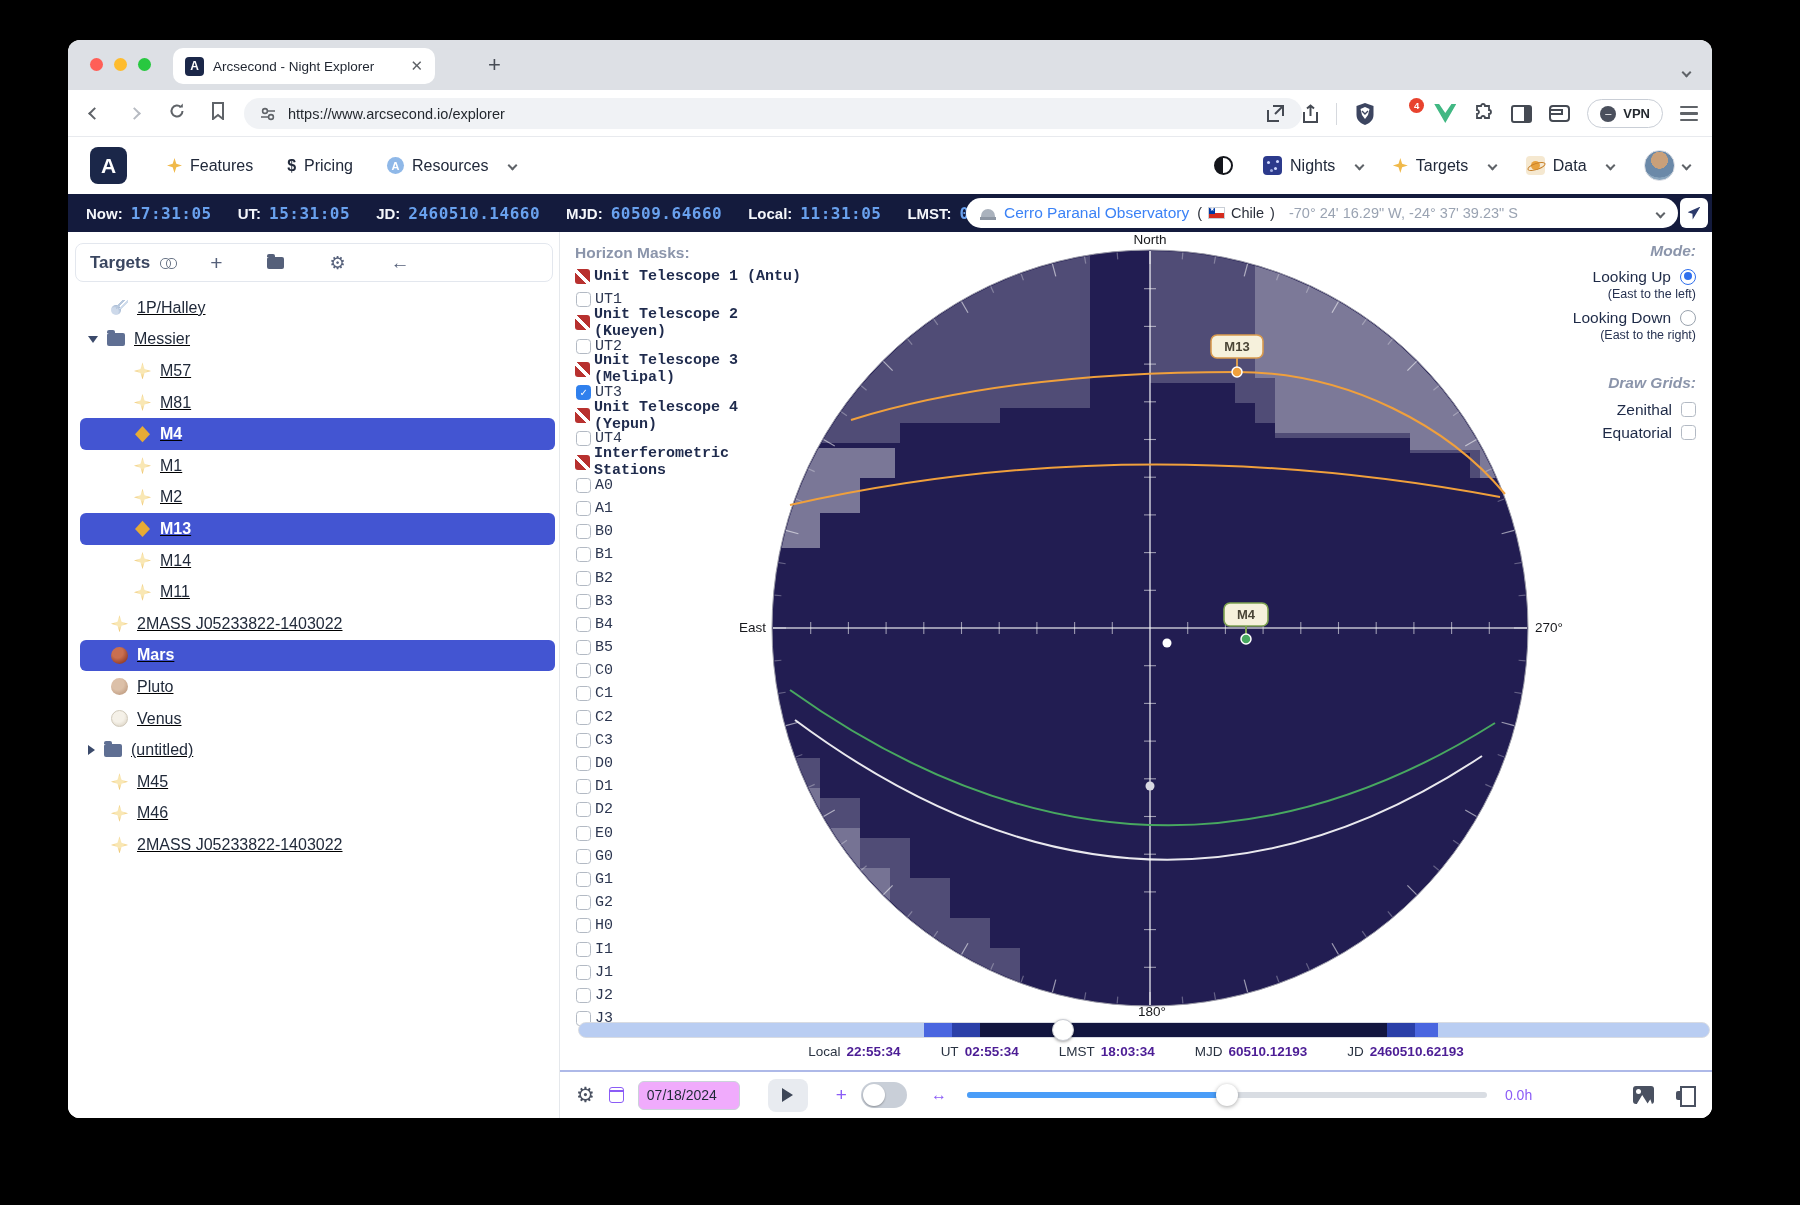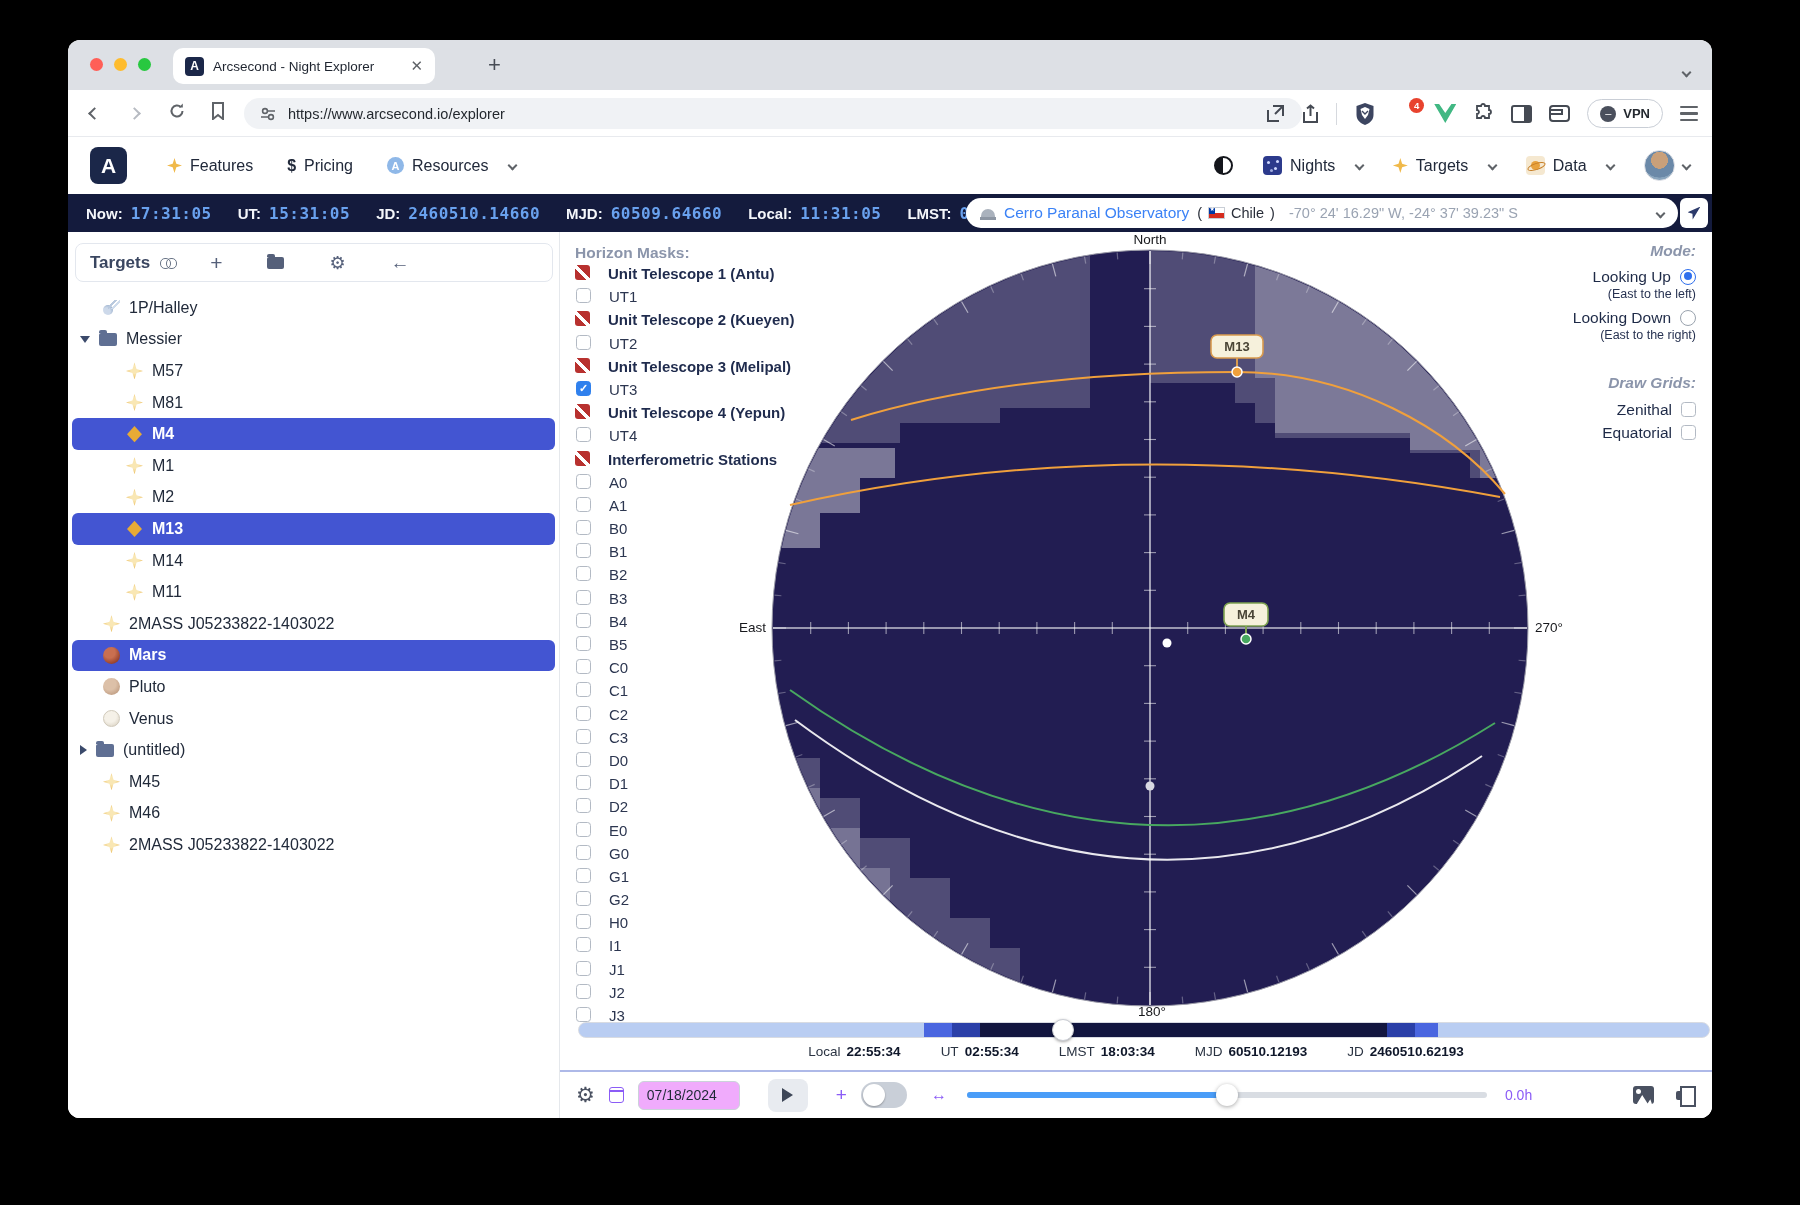--- a/index.html
+++ b/index.html
@@ -108,21 +108,21 @@
   .link-ic { margin-left:10px; position:relative; width:16px; height:10px; }
   .link-ic::before,.link-ic::after { content:""; position:absolute; top:0; width:9px; height:9px; border:1.8px solid #6b7避688; border:1.8px solid #6b7688; border-radius:5px; }
   .link-ic::before{ left:0; } .link-ic::after{ left:6px; }
   .hdr-icons { display:flex; gap:45px; margin-left:34px; color:#55607a; align-items:center; }
   .plus-ic { font-size:21px; font-weight:400; }
   .folder-ic { display:inline-block; width:17px; height:12px; background:#55607a; border-radius:2px; position:relative; }
   .folder-ic::before { content:""; position:absolute; top:-3px; left:0; width:8px; height:3px; background:#55607a; border-radius:2px 2px 0 0; }
   .gear-ic { font-size:18px; }
   .arrow-ic { font-size:19px; }
 
-  .target-list { position:absolute; left:0; top:60px; right:0; }
+  .target-list { position:absolute; left:8px; top:60px; right:0;text-decoration:underline; }
   .trow { height:31.6px; display:flex; align-items:center; gap:9px; font-size:16px; color:#212a3a; margin:0 4px; border-radius:6px; padding-left:8px; }
   .trow.lv0 { padding-left:8px; } .trow.lv1 { padding-left:31px; } .trow.lv2 { padding-left:54px; }
   .trow.selected { background:#4355d2; color:#fff; font-weight:600; }
   .tchev { width:0; height:0; }
   .tchev.down { border-left:5.5px solid transparent; border-right:5.5px solid transparent; border-top:7px solid #3b4a6b; }
   .tchev.right { border-top:5.5px solid transparent; border-bottom:5.5px solid transparent; border-left:7px solid #3b4a6b; }
   .ticon { width:17px; height:17px; flex:0 0 auto; position:relative; }
   .ticon.star { background:radial-gradient(circle at 50% 45%, #f9e7b4 0 30%, #edc36b 70%);
                 clip-path:polygon(50% 0,62% 38%,100% 50%,62% 62%,50% 100%,38% 62%,0 50%,38% 38%); }
   .ticon.diamond { background:#e7ab35; clip-path:polygon(50% 2%,94% 50%,50% 98%,6% 50%); }
@@ -139,21 +139,21 @@
   .ticon.mars { border-radius:50%; background:radial-gradient(circle at 38% 32%, #c96f50 0 35%, #9c4630 70%, #7a3424 100%); }
   .ticon.pluto { border-radius:50%; background:radial-gradient(circle at 40% 35%, #dcc0a8 0 40%, #b18b6f 100%); }
   .ticon.venus { border-radius:50%; background:radial-gradient(circle at 42% 35%, #f5f1e8 0 45%, #d4cbbb 100%); border:.5px solid #d0c9ba; }
 
   
   .main { position:absolute; left:492px; top:0; right:0; bottom:0; background:#fff; overflow:hidden; }
   .skysvg { position:absolute; left:0; top:0; }
 
   .horizon { position:absolute; left:15px; top:12px; width:230px; }
   .hz-title { font-size:15.5px; font-weight:bold; color:#8b95ab; margin-bottom:3px; }
-  .hz-row { height:23.2px; display:flex; align-items:flex-start; gap:18px; }
+  .hz-row { height:23.2px; display:flex; align-items:center; gap:4px;font-family:Liberation Mono, monospace; }
   .hz-row.header { font-size:15px; font-weight:bold; color:#1f2b4d; }
   .hz-row.option { font-size:15px; color:#2c3650; padding-left:1px; }
   .scope-ic { width:15px; height:15px; border-radius:3px; flex:0 0 auto;
               background:linear-gradient(45deg, transparent 38%, #fff 40% 54%, transparent 56%), #b8312f; }
   .cbox { width:15px; height:15px; border:1.5px solid #b3bac4; border-radius:3.5px; background:#fff; flex:0 0 auto;
           display:flex; align-items:center; justify-content:center; }
   .cbox.checked { background:#2f80ed; border-color:#2f80ed; color:#fff; font-size:11px; font-weight:bold; }
 
   .modepanel { position:absolute; right:16px; top:10px; width:230px; text-align:right; }
   .mp-title { font-size:15.5px; font-weight:bold; color:#8b95ab; margin-bottom:6px;font-style:italic; }
@@ -166,21 +166,21 @@
   .mp-grow { display:flex; justify-content:flex-end; align-items:center; gap:9px; height:23px; font-size:15.5px; color:#1e2a47; }
 
   
   .tl-bar { position:absolute; left:18px; top:790px; width:1132px; height:16px; border-radius:8px;
             background:linear-gradient(90deg,#b9cdf2 0 30.5%,#4a66e0 30.5% 33%,#2a3fa8 33% 35.5%,#12163f 35.5% 71.5%,#2a3fa8 71.5% 74%,#4a66e0 74% 76%,#b9cdf2 76% 100%);
             border:1px solid #d8dbe2; }
   .tl-handle { position:absolute; left:calc(42.8% - 11px); top:-4px; width:22px; height:22px; border-radius:50%;
                background:#fff; border:1px solid #cacdd4; box-shadow:0 1px 3px rgba(0,0,0,.35); }
   .tl-stats { position:absolute; top:812px; left:0; width:100%; display:flex; justify-content:center; gap:40px; }
   .stat { font-size:13.5px; color:#2a3342; display:flex; gap:6px; align-items:baseline; }
-  .stat b { color:#0f172a; }
+  .stat b { color:#4c1d95; }
   .tl-sep { position:absolute; top:838px; left:0; right:0; height:2px; background:#aeb9e8; }
   .controls { position:absolute; top:840px; left:0; right:0; bottom:0; display:flex; align-items:center; padding:0 16px; gap:14px; }
   .c-gear { font-size:21px; color:#4a5161; }
   .cal-ic { width:15px; height:16px; border:1.8px solid #8b5cf6; border-radius:3px; position:relative; }
   .cal-ic::before { content:""; position:absolute; top:2px; left:0; right:0; height:2px; background:#8b5cf6; }
   .datebox { width:102px; height:29px; border:1px solid #cbd2da; border-radius:6px; background:#f0abfc;
              font-size:14px; color:#1f2937; padding:0 8px; font-family:"Liberation Sans",sans-serif; }
   .playbtn { width:40px; height:33px; background:#e8ebf0; border-radius:8px; display:flex; align-items:center; justify-content:center; margin-left:14px; }
   .play-tri { width:0; height:0; border-top:7px solid transparent; border-bottom:7px solid transparent; border-left:11px solid #3d4657; }
   .c-plus { color:#8b5cf6; font-size:19px; margin-left:14px; }

